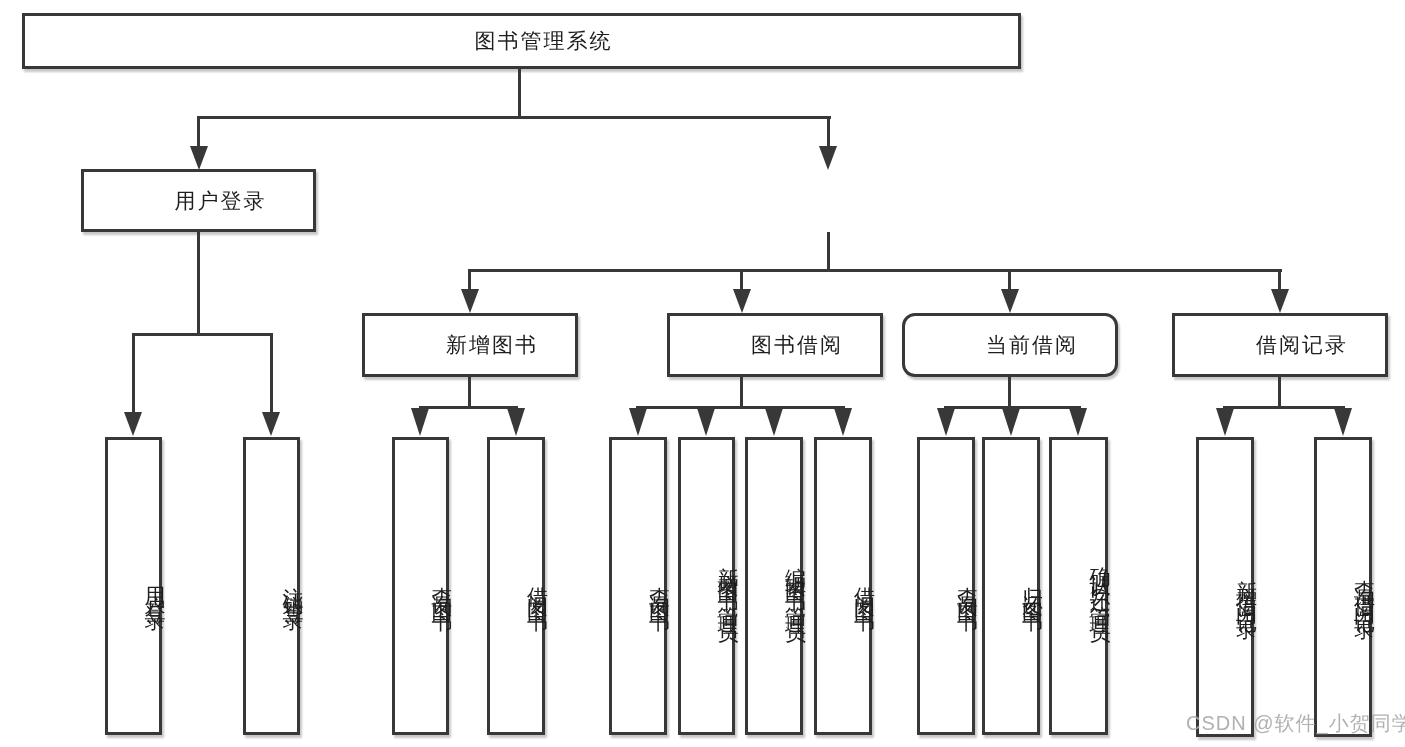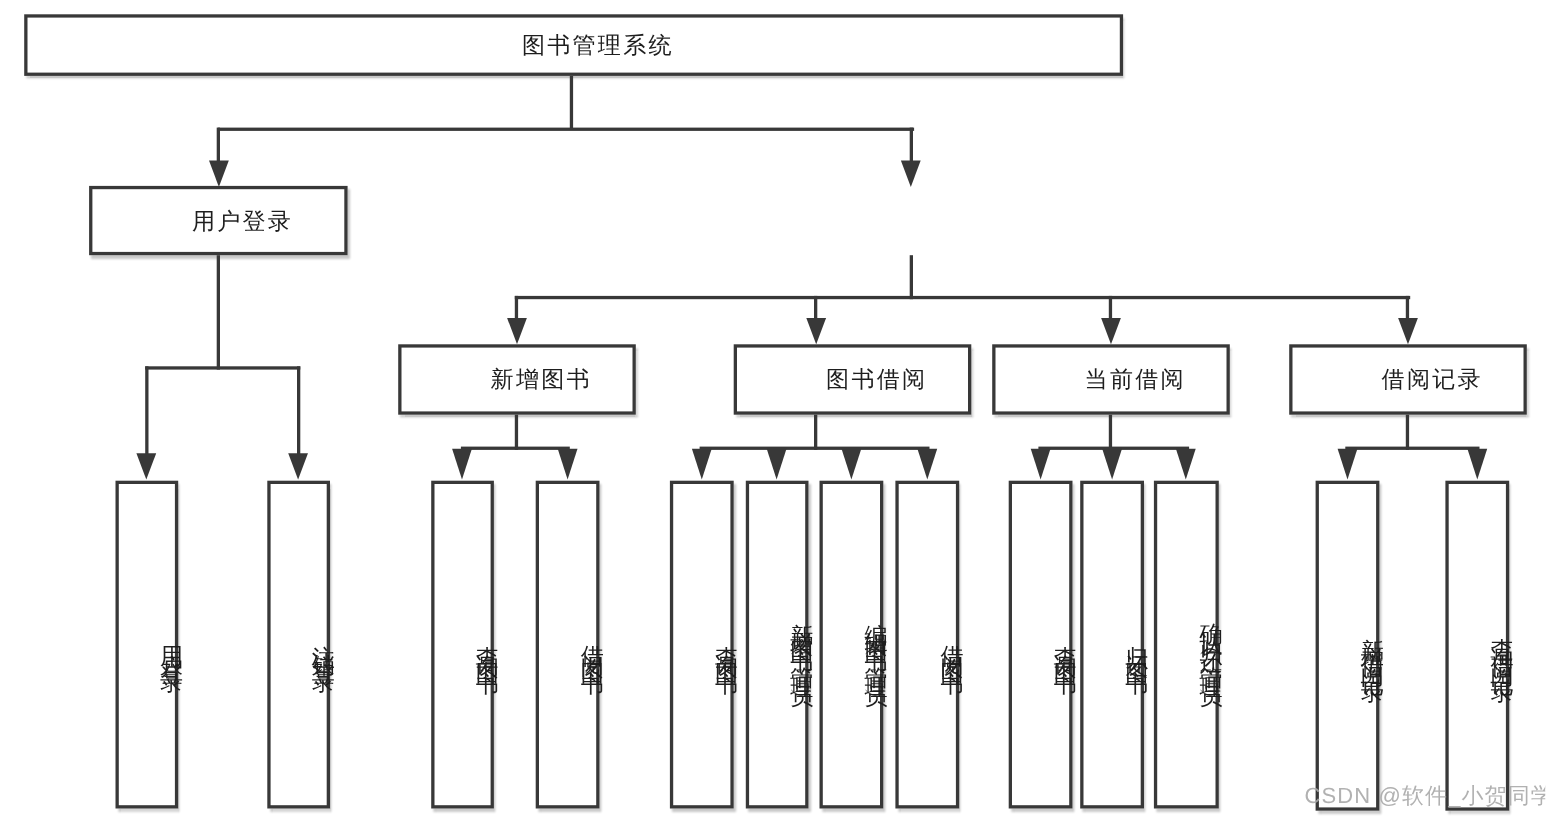--- a/index.html
+++ b/index.html
@@ -102,21 +102,21 @@
   <div class="ah" style="left:1001px; top:289px;"></div>
   <div class="vl" style="left:1278px; top:269px; height:22px;"></div>
   <div class="ah" style="left:1271px; top:289px;"></div>
 
   <div class="box h" style="left:362px; top:313px; width:216px; height:64px;">
     <span>新增图书</span>
   </div>
   <div class="box h" style="left:634px; top:313px; width:216px; height:64px;margin-left:33px;">
     <span>图书借阅</span>
   </div>
-  <div class="box h" style="left:902px; top:313px; width:216px; height:64px;">
+  <div class="box h" style="left:902px; top:313px; width:216px; height:64px;border-radius:13px;">
     <span>当前借阅</span>
   </div>
   <div class="box h" style="left:1172px; top:313px; width:216px; height:64px;">
     <span>借阅记录</span>
   </div>
 
   <div class="vl" style="left:468px; top:377px; height:32px;"></div>
   <div class="hl" style="left:419px; top:406px; width:99px;"></div>
   <div class="ah2" style="left:411px; top:408px;"></div>
   <div class="ah2" style="left:507px; top:408px;"></div>

